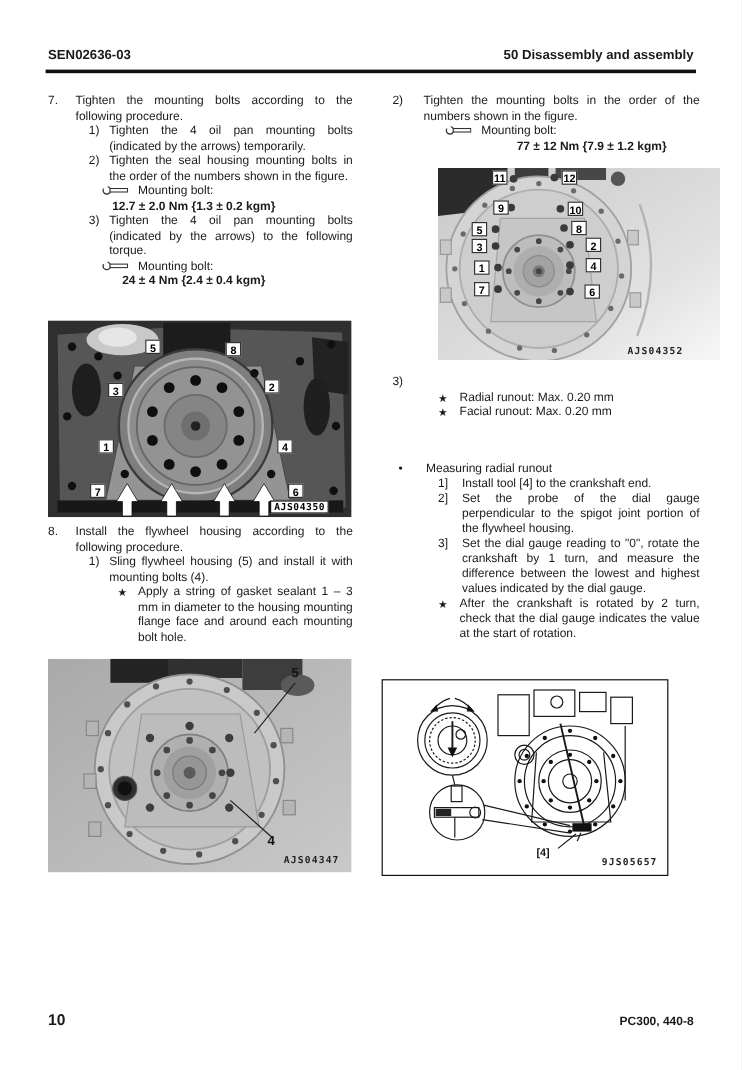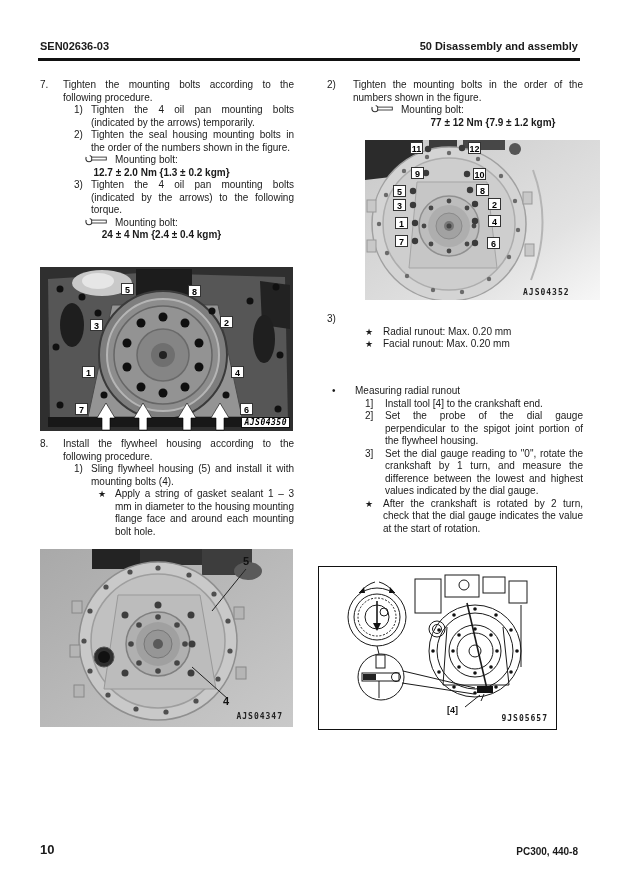--- a/index.html
+++ b/index.html
@@ -145,21 +145,21 @@
       </g>
     </svg>
     <span class="callout-box" style="left:81px;top:16px;">5</span>
     <span class="callout-box" style="left:148px;top:18px;">8</span>
     <span class="callout-box" style="left:50px;top:52px;">3</span>
     <span class="callout-box" style="left:180px;top:49px;">2</span>
     <span class="callout-box" style="left:42px;top:99px;">1</span>
     <span class="callout-box" style="left:191px;top:99px;">4</span>
     <span class="callout-box" style="left:35px;top:136px;">7</span>
     <span class="callout-box" style="left:200px;top:136px;">6</span>
-    <span class="figcode boxed" style="right:3px;bottom:3px;font-style:italic;">AJS04350</span>
+    <span class="figcode boxed" style="right:19px;bottom:3px;">AJS04350</span>
   </div>
 
   <div class="block" style="left:40px;top:438px;width:254px;">
     <div class="row">
       <span class="mk-num">8.</span>
       <span class="t">Install the flywheel housing according to the following procedure.</span>
     </div>
     <div class="row sub">
       <span class="mk-sub">1)</span>
       <span class="t">Sling flywheel housing (5) and install it with mounting bolts (4).</span>

